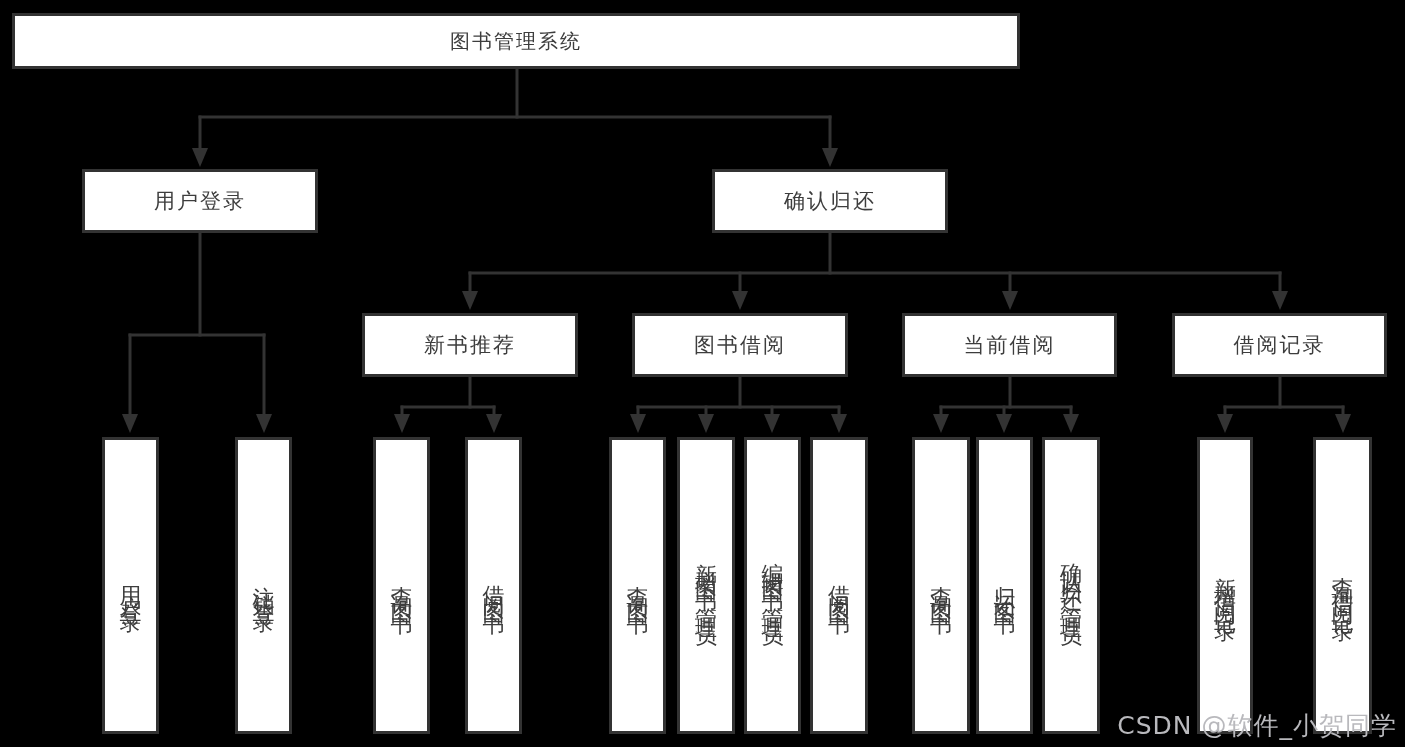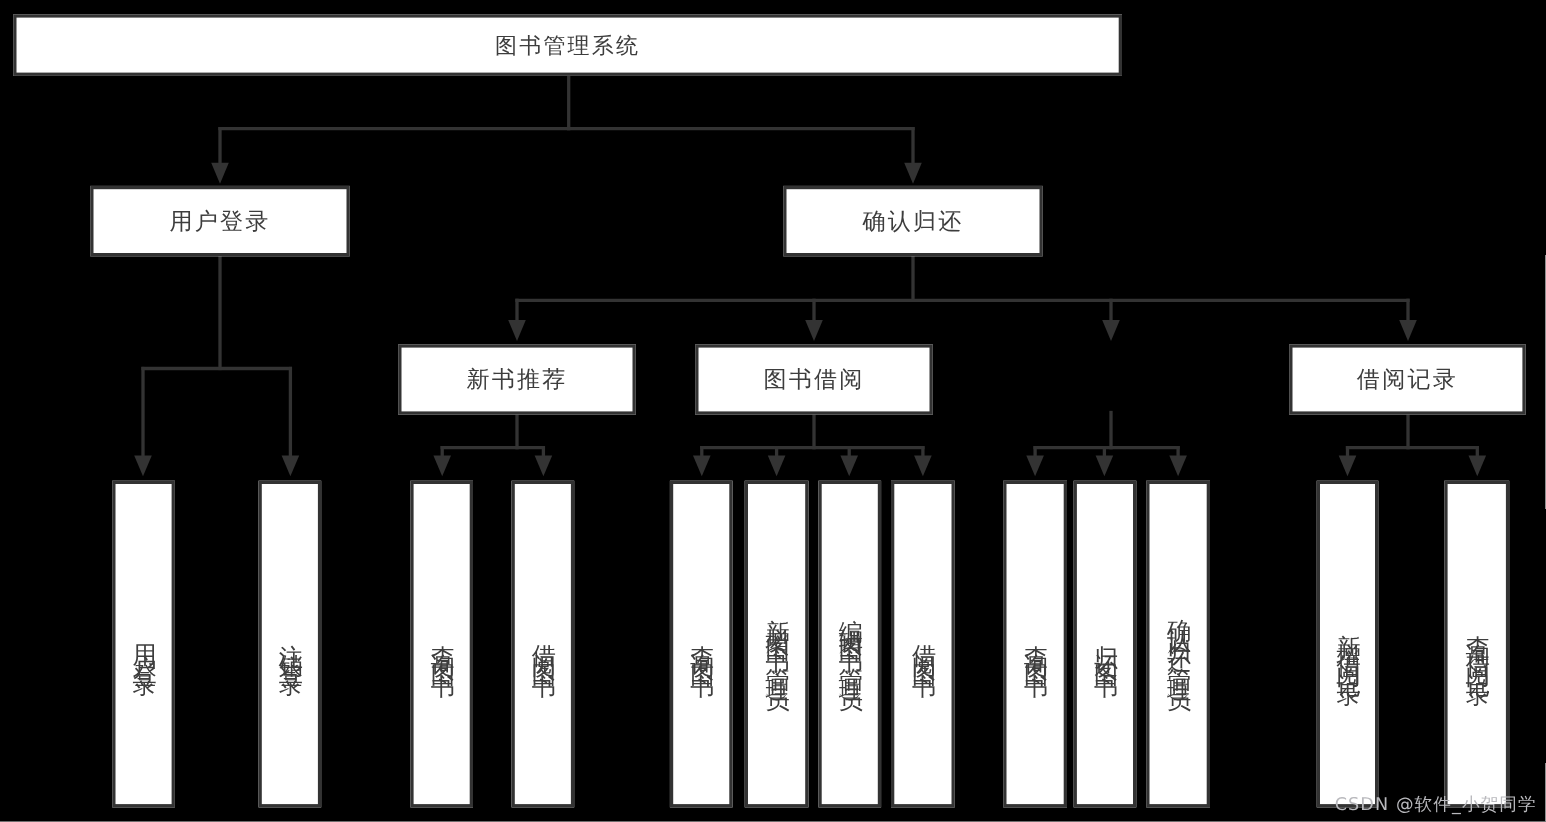--- a/index.html
+++ b/index.html
@@ -16,21 +16,21 @@
     font-size:21px;letter-spacing:2px;white-space:nowrap;z-index:2;
   }
   .root-box{font-size:20px;}
   .vbox{
     writing-mode:vertical-rl;text-orientation:mixed;
     font-size:22px;letter-spacing:9px;line-height:1;
     white-space:nowrap;
   }
   .watermark{
     position:absolute;right:8px;bottom:5px;z-index:5;
-    font-size:16px;letter-spacing:1px;color:var(--wm,#b9b9bd);
+    font-size:25px;letter-spacing:1px;color:var(--wm,#b9b9bd);
   }
 </style>
 </head>
 <body>
 
 <div class="stage">
 
   <svg class="wires" viewBox="0 0 1405 747" xmlns="http://www.w3.org/2000/svg">
     <g stroke="currentColor" stroke-width="3" stroke-linecap="square">
 
@@ -97,20 +97,21 @@
     </g>
   </svg>
 
   <div class="box root-box" style="left:12px;top:13px;width:1008px;height:56px">图书管理系统</div>
 
   <div class="box" style="left:82px;top:169px;width:236px;height:64px">用户登录</div>
   <div class="box" style="left:712px;top:169px;width:236px;height:64px">确认归还</div>
 
   <div class="box" style="left:632px;top:313px;width:216px;height:64px">图书借阅</div>
   <div class="box" style="left:362px;top:313px;width:216px;height:64px">新书推荐</div>
+  <div class="box" style="left:902px;top:313px;width:215px;height:64px">当前借阅</div>
   <div class="box" style="left:1172px;top:313px;width:215px;height:64px">借阅记录</div>
 
   <div class="box vbox" style="left:102px;top:437px;width:57px;height:297px">用户登录</div>
   <div class="box vbox" style="left:235px;top:437px;width:57px;height:297px">注销登录</div>
 
   <div class="box vbox" style="left:373px;top:437px;width:57px;height:297px">查询图书</div>
   <div class="box vbox" style="left:465px;top:437px;width:57px;height:297px">借阅图书</div>
 
   <div class="box vbox" style="left:609px;top:437px;width:57px;height:297px">查询图书</div>
   <div class="box vbox" style="left:677px;top:437px;width:58px;height:297px">新增图书（管理员）</div>

